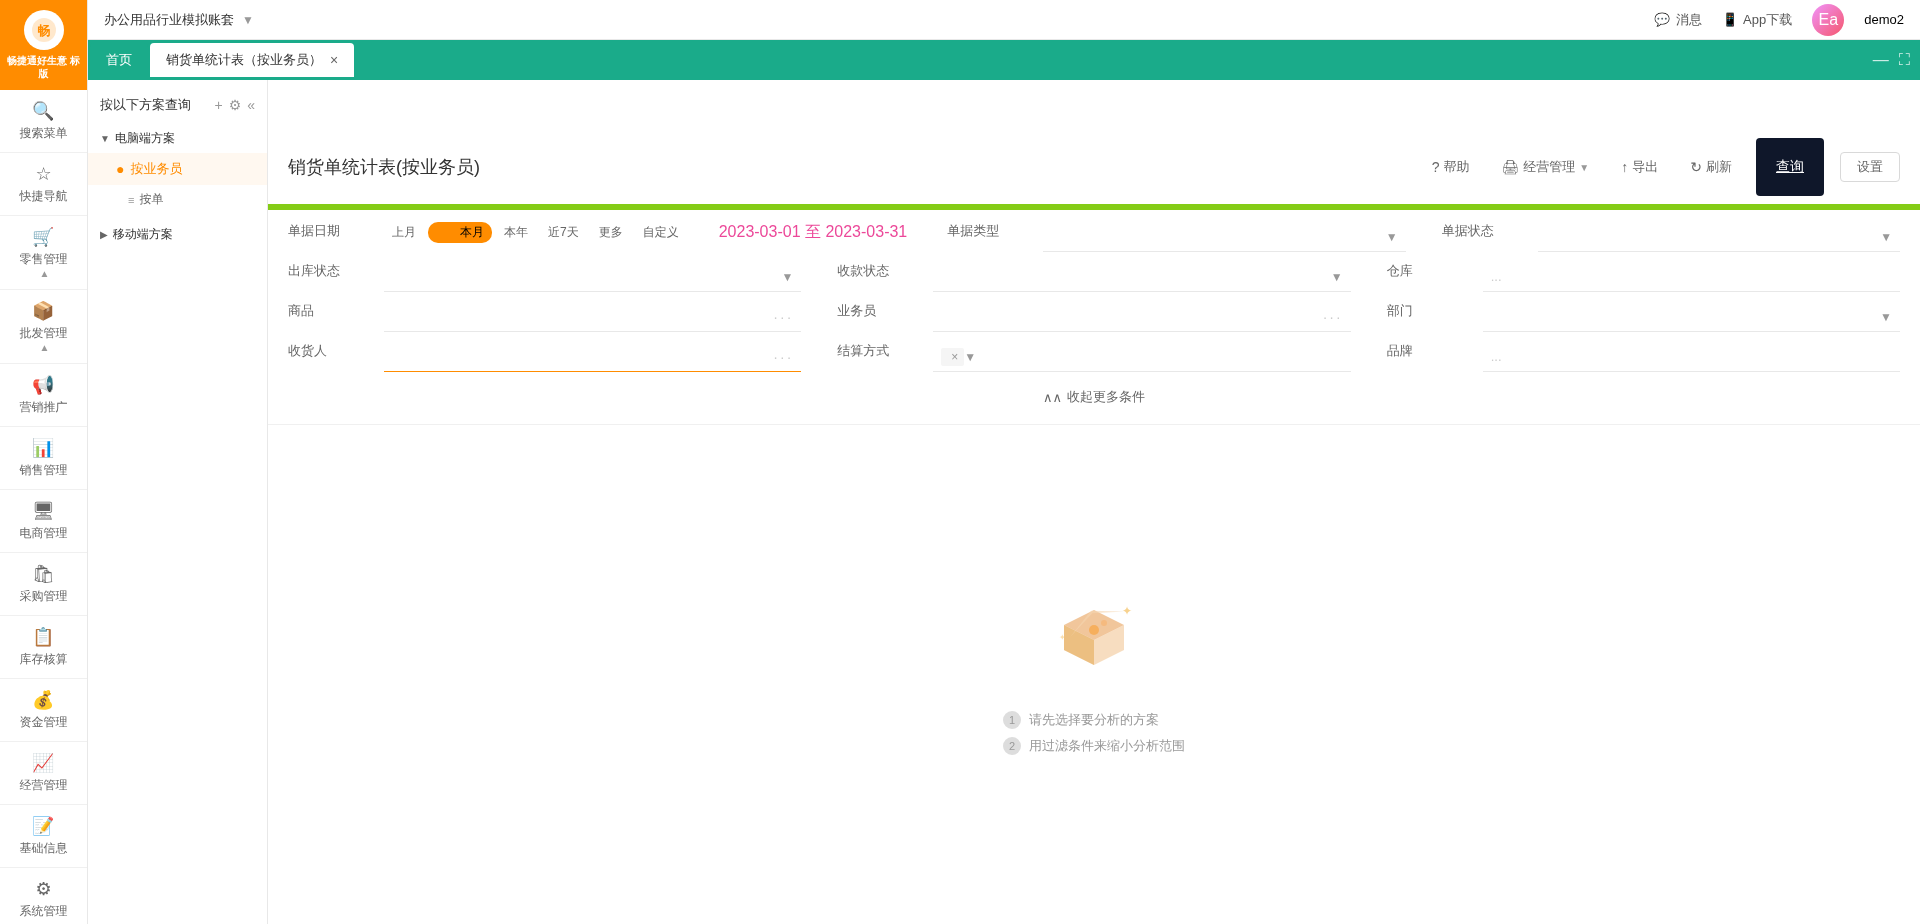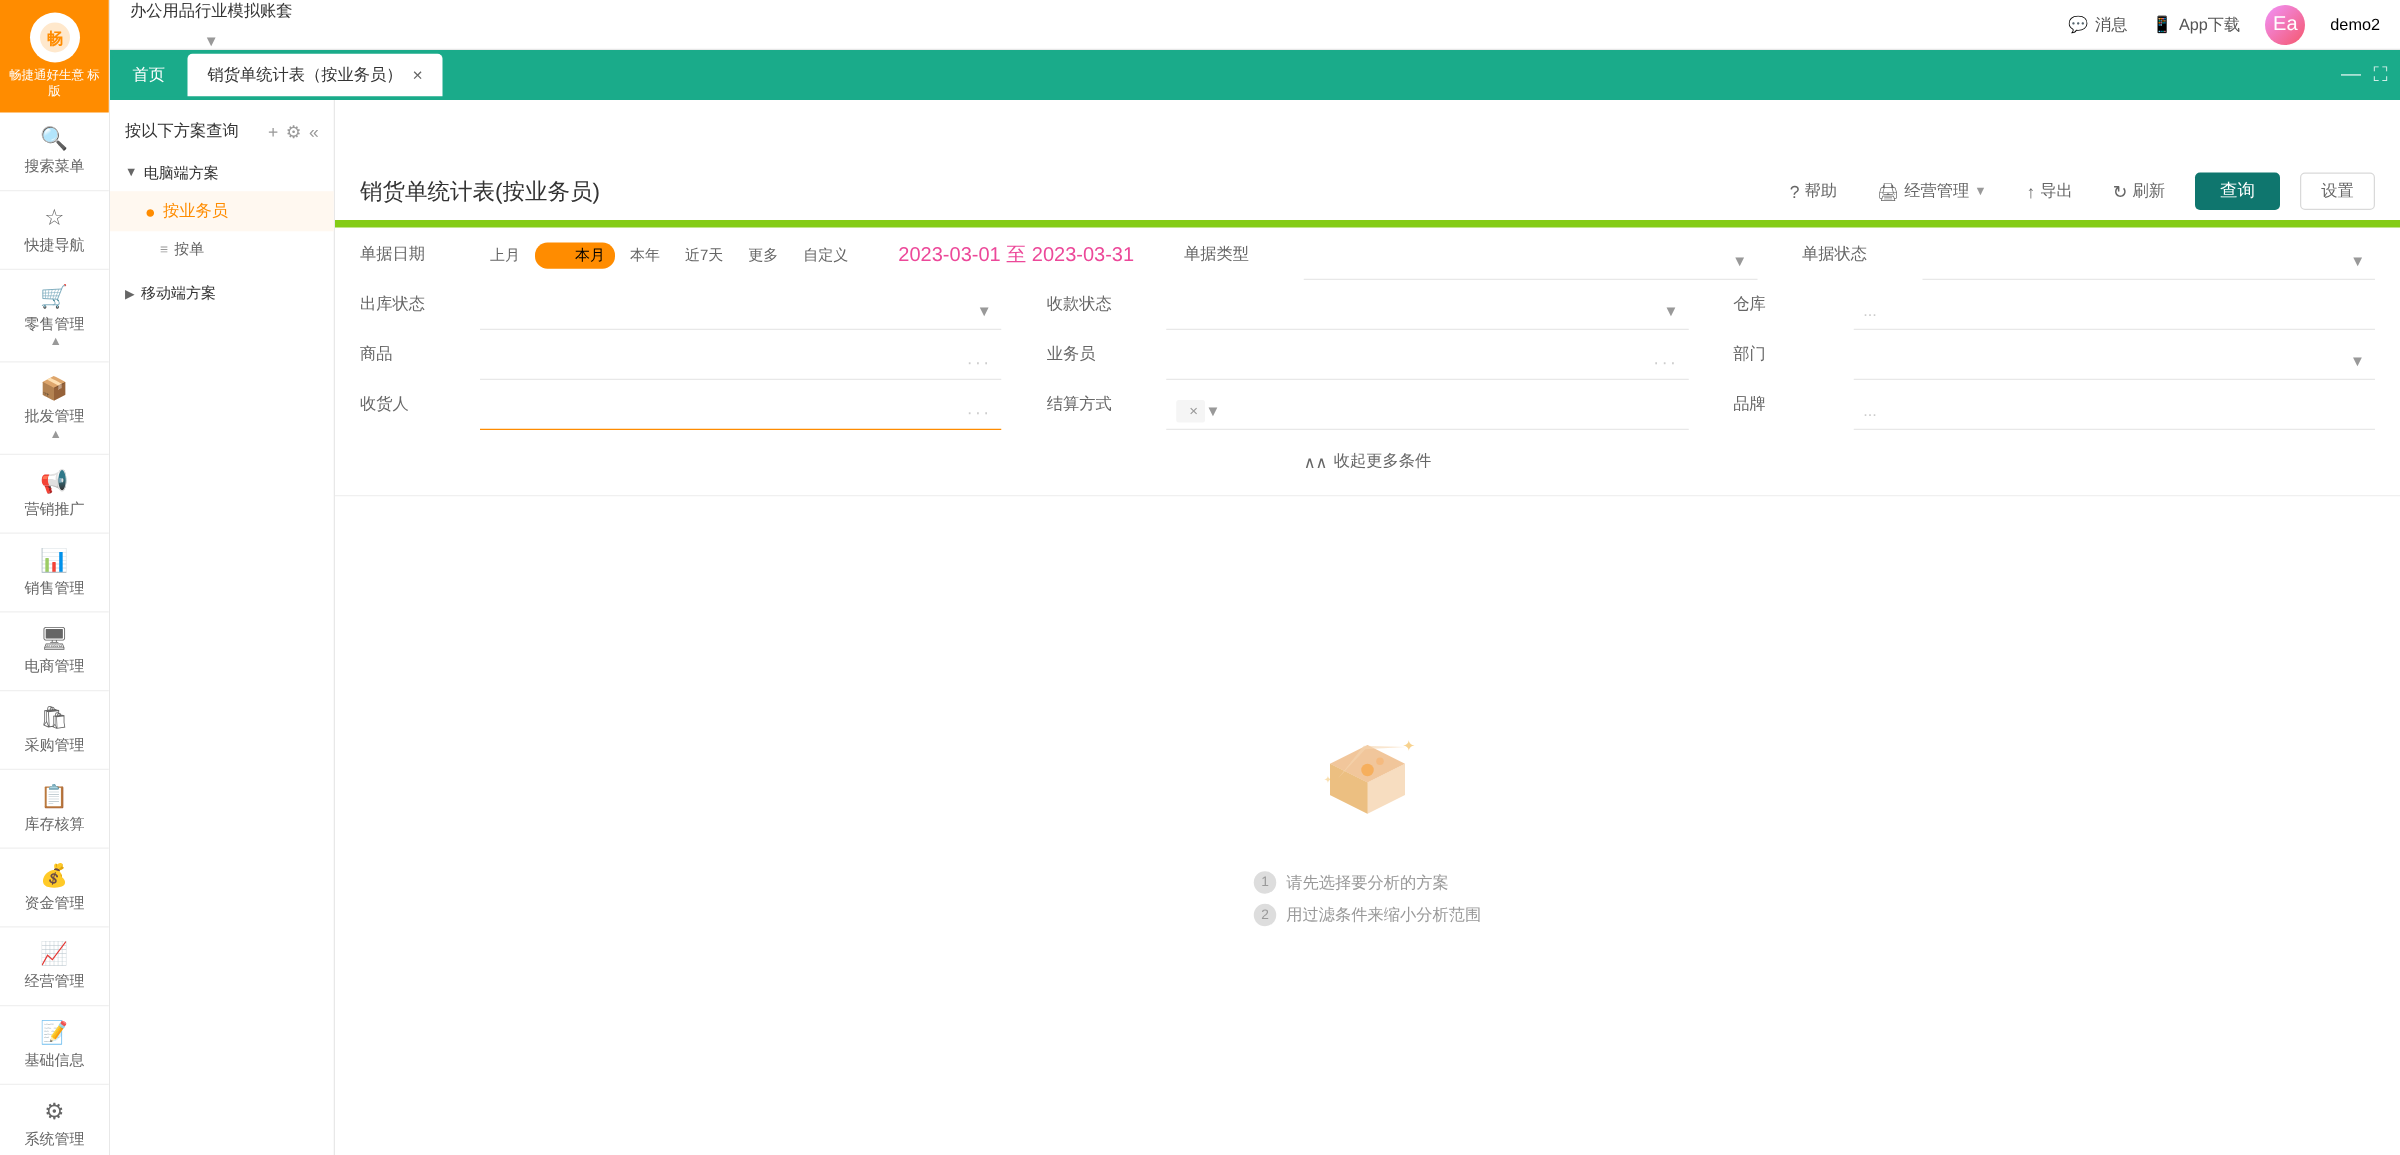--- a/index.html
+++ b/index.html
@@ -29,21 +29,21 @@
     .sidebar-logo-icon {
       width: 40px;
       height: 40px;
       background: #fff;
       border-radius: 50%;
       display: flex;
       align-items: center;
       justify-content: center;
       margin-bottom: 4px;
     }
-    .sidebar-logo-text { color: #fff; font-size: 10px; text-align: center; line-height: 1.3; }
+    .sidebar-logo-text { color: #fff; font-size: 10px; text-align: center; line-height: 1.3; font-weight: bold; }
 
     .sidebar-item {
       width: 100%;
       display: flex;
       flex-direction: column;
       align-items: center;
       justify-content: center;
       padding: 10px 5px;
       cursor: pointer;
       color: #666;
@@ -67,21 +67,21 @@
     .top-header {
       height: 40px;
       background: #fff;
       border-bottom: 1px solid #e8e8e8;
       display: flex;
       align-items: center;
       justify-content: space-between;
       padding: 0 16px;
       flex-shrink: 0;
     }
-    .top-header-left { display: flex; align-items: center; gap: 8px; flex-direction: column; }
+    .top-header-left { display: flex; align-items: center; gap: 8px; }
     .breadcrumb-text { color: #333; font-size: 13px; }
     .breadcrumb-arrow { color: #999; font-size: 12px; }
     .top-header-right { display: flex; align-items: center; gap: 20px; }
     .header-action { display: flex; align-items: center; gap: 5px; color: #555; font-size: 13px; cursor: pointer; }
     .avatar {
       width: 32px; height: 32px; border-radius: 50%;
       background: linear-gradient(135deg, #f093fb, #f5576c);
       display: flex; align-items: center; justify-content: center;
       color: #fff; font-size: 16px; cursor: pointer;
     }
@@ -297,27 +297,28 @@
       display: flex;
       align-items: center;
       justify-content: center;
       padding: 6px 0;
       cursor: pointer;
       color: #666;
       font-size: 13px;
       gap: 5px;
     }
     .btn-query {
-      background: #0f766e;
+      background: #0f172a;
       color: #fff;
       border: none;
-      padding: 6px 20px;
+      padding: 20px 20px;
       border-radius: 4px;
       font-size: 14px;
       cursor: pointer;
+      text-decoration: underline;
     }
     .btn-settings {
       background: #fff;
       color: #666;
       border: 1px solid #d9d9d9;
       padding: 5px 16px;
       border-radius: 4px;
       font-size: 13px;
       cursor: pointer;
     }

